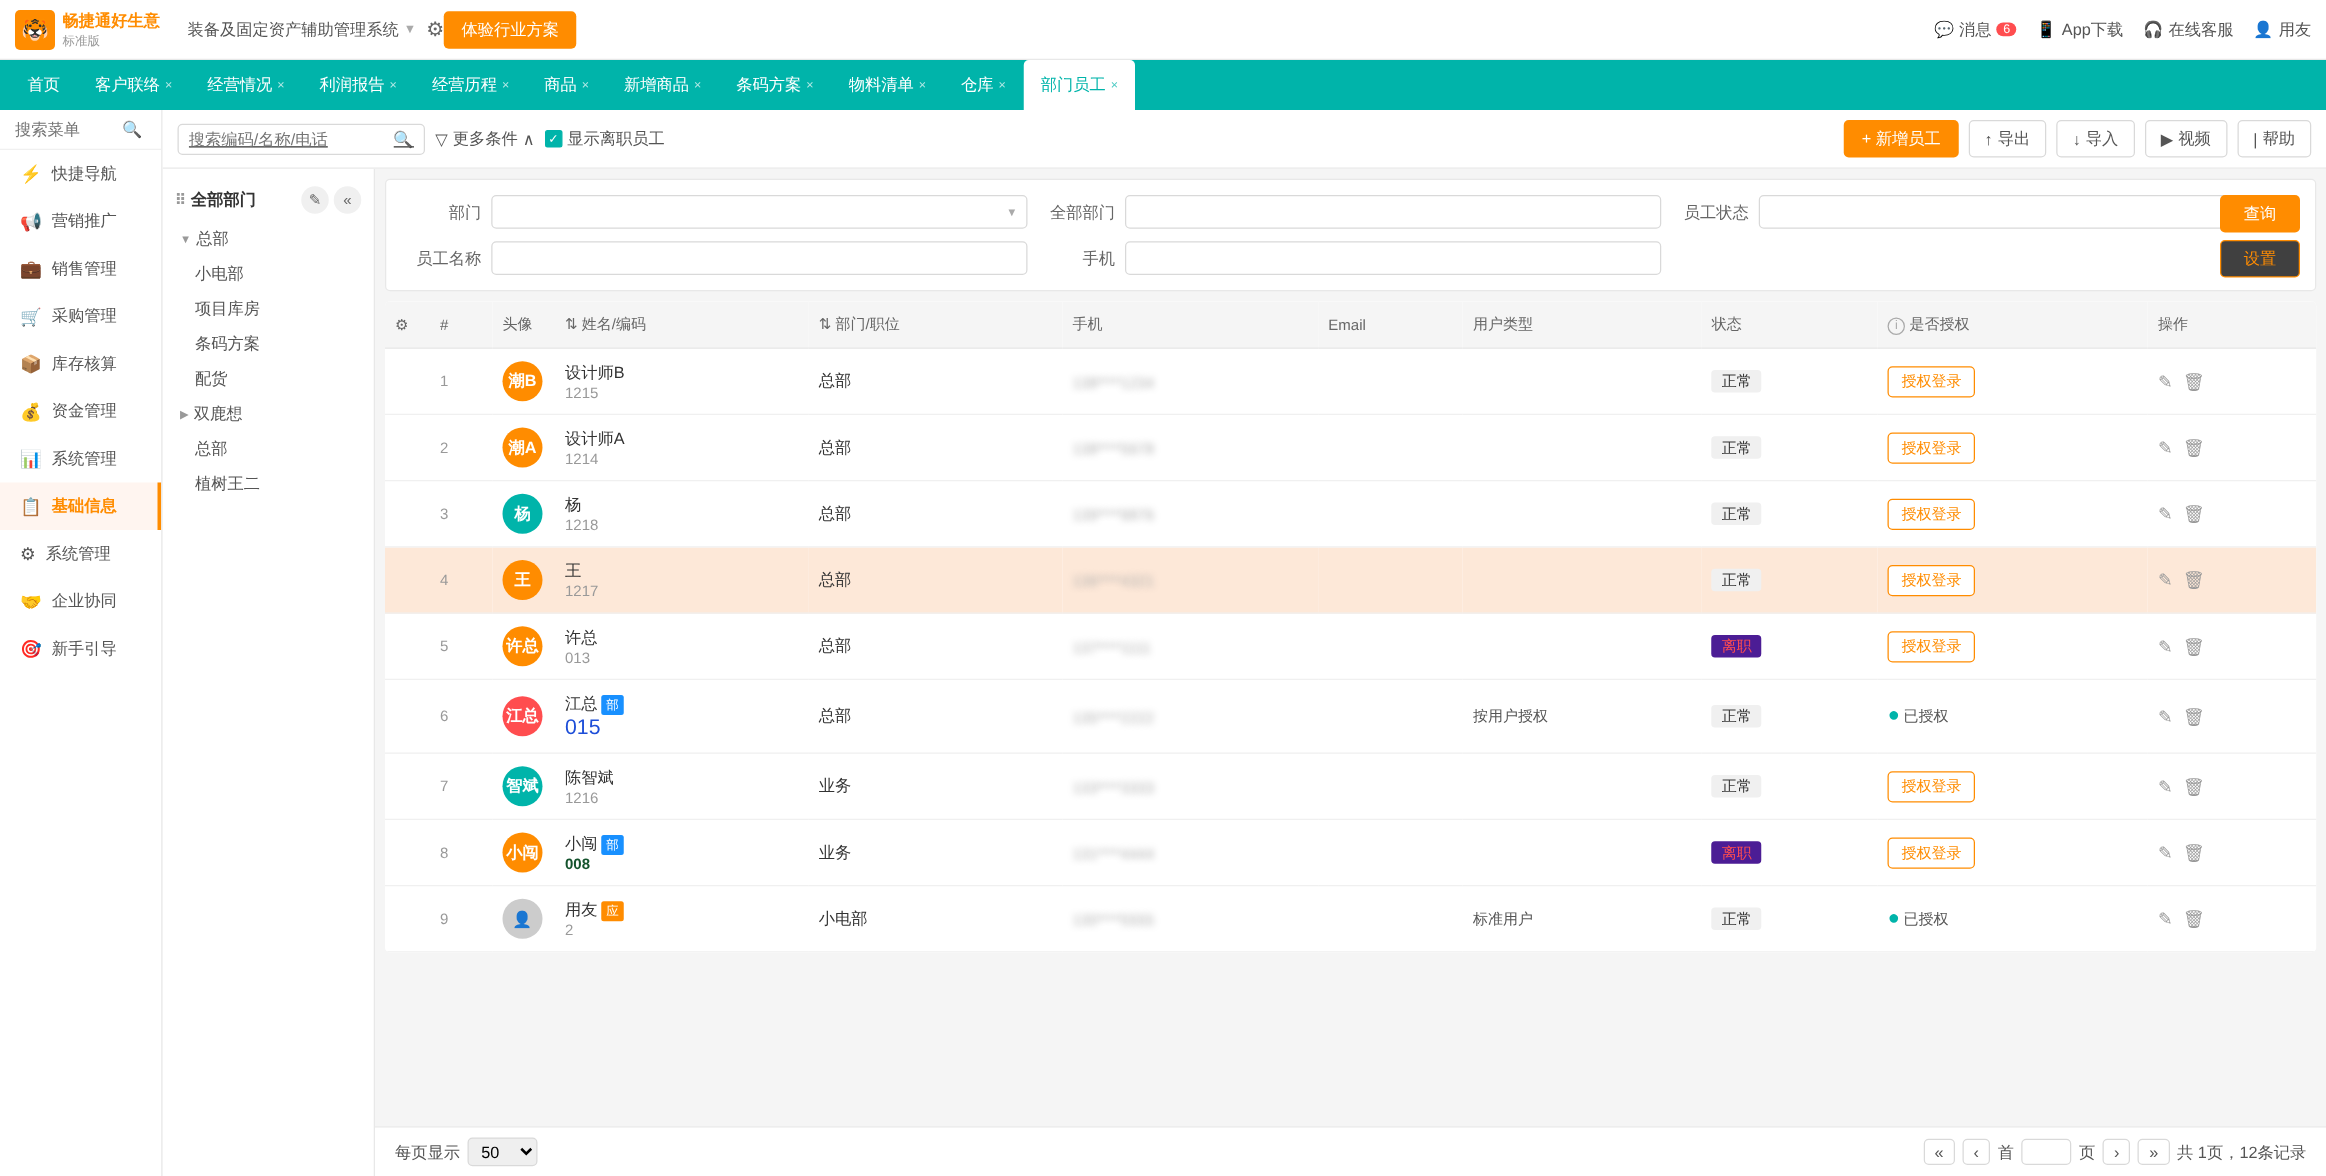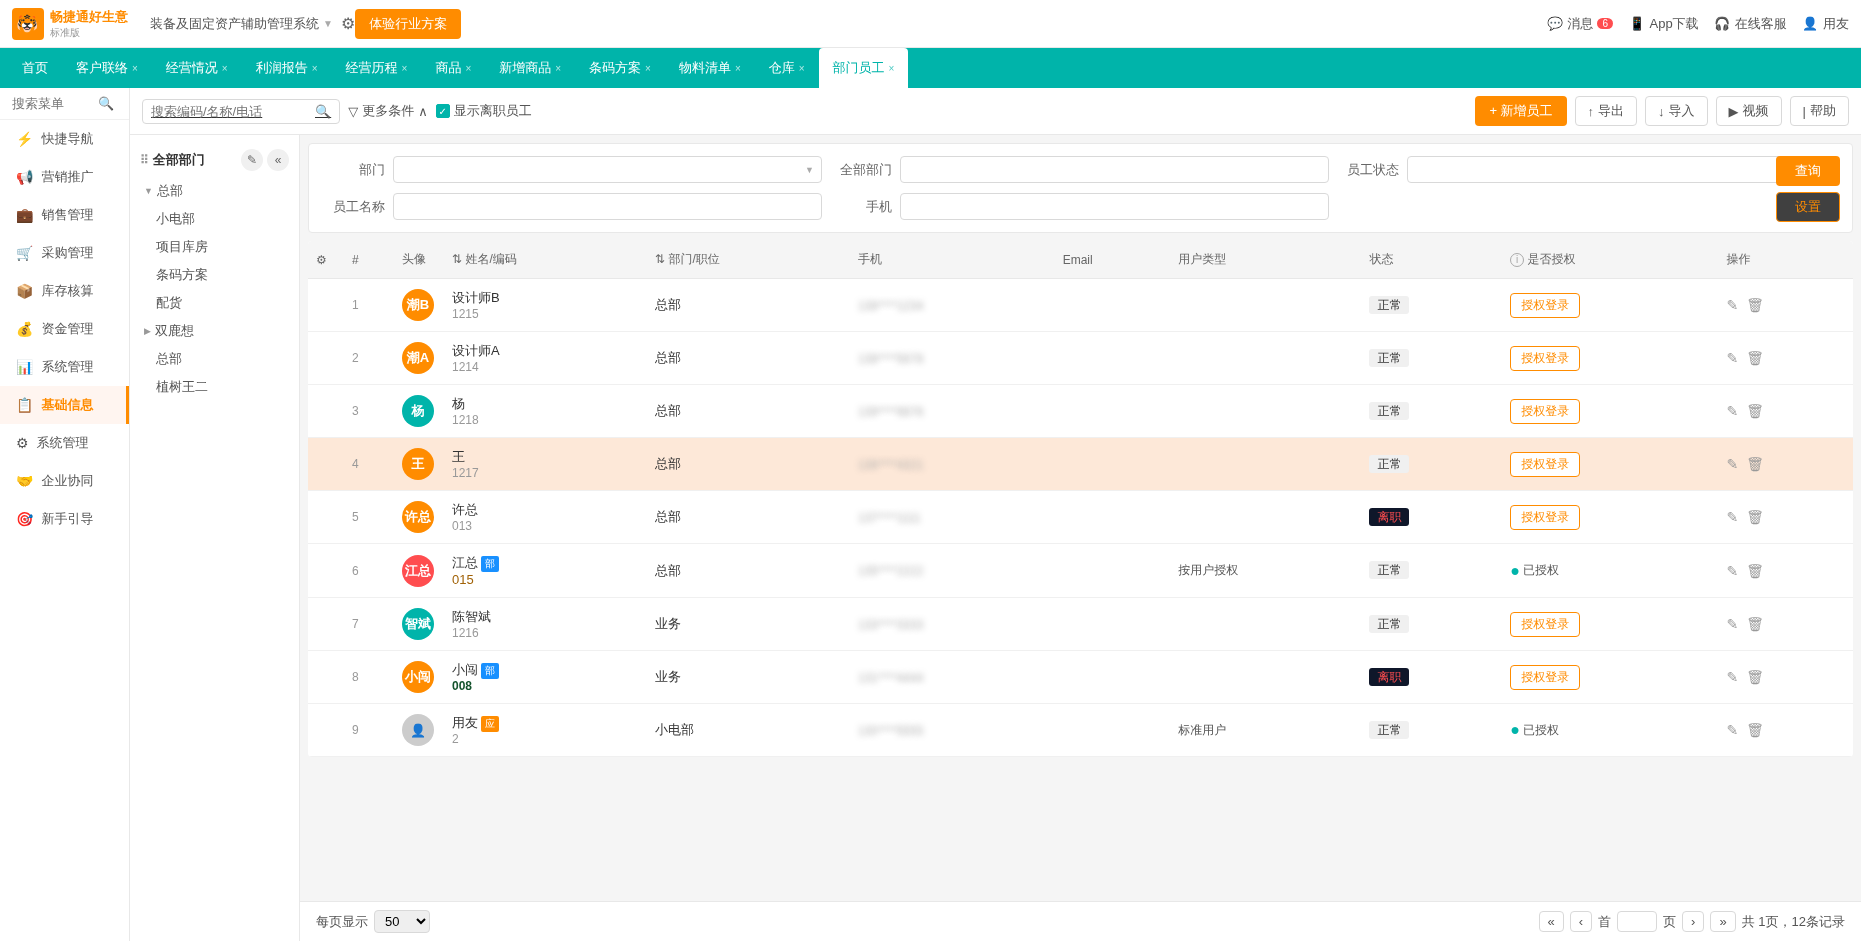--- a/index.html
+++ b/index.html
@@ -76,21 +76,21 @@
     .table-wrapper { flex: 1; overflow: auto; padding: 0 8px 8px; }
     table { width: 100%; border-collapse: collapse; background: #fff; border-radius: 4px; overflow: hidden; }
     thead tr { background: #f5f5f5; }
     th { padding: 10px 8px; font-size: 12px; color: #666; font-weight: normal; border-bottom: 1px solid #e8e8e8; text-align: left; white-space: nowrap; }
     td { padding: 10px 8px; font-size: 13px; color: #333; border-bottom: 1px solid #f0f0f0; vertical-align: middle; }
     tr.highlighted { background: #fde8d8; }
     .avatar { width: 32px; height: 32px; border-radius: 50%; display: flex; align-items: center; justify-content: center; color: #fff; font-size: 13px; font-weight: bold; }
     .tag-dept { display: inline-block; background: #1890ff; color: #fff; font-size: 10px; padding: 1px 4px; border-radius: 2px; margin-left: 3px; }
     .tag-ying { display: inline-block; background: #ff8c00; color: #fff; font-size: 10px; padding: 1px 4px; border-radius: 2px; margin-left: 3px; }
     .status-normal { color: #333; background: #f0f0f0; border-radius: 3px; padding: 2px 8px; font-size: 12px; }
-    .status-leave { color: #ff4d4f; background: #0f172a; border-radius: 3px; padding: 2px 8px; font-size: 12px; }
+    .status-leave { color: #ff4d4f; background: #4c1d95; border-radius: 3px; padding: 2px 8px; font-size: 12px; }
     .btn-auth { border: 1px solid #ff8c00; color: #ff8c00; background: #fff; border-radius: 4px; padding: 3px 10px; cursor: pointer; font-size: 12px; }
     .authorized { color: #555; font-size: 12px; display: flex; align-items: center; gap: 3px; }
     .dot-green { color: #00b4aa; font-size: 16px; }
     .by-user { color: #555; font-size: 12px; }
     .action-btns { display: flex; gap: 8px; }
     .action-edit { color: #999; cursor: pointer; font-size: 14px; }
     .action-del { color: #999; cursor: pointer; font-size: 14px; }
     .col-num { color: #999; font-size: 12px; }
     .phone-blur { color: transparent; text-shadow: 0 0 6px #aaa; font-size: 12px; user-select: none; }
 
@@ -522,21 +522,21 @@
     </td>
   </tr>
                 <tr>
     <td></td>
     <td class="col-num">6</td>
     <td>
       <div class="avatar" style="background:#ff4d4f;color:#fff;">江总</div>
     </td>
     <td>
       <div>江总<span class="tag-dept">部</span></div>
-      <div style="color:#a16207;font-size:13px;">015</div>
+      <div style="color:#1d4ed8;font-size:17px;">015</div>
     </td>
     <td>
       <span>总部</span>
     </td>
     <td>
       <span class="phone-blur">135****2222</span>
     </td>
     <td></td>
     <td><span class="by-user">按用户授权</span></td>
     <td>

